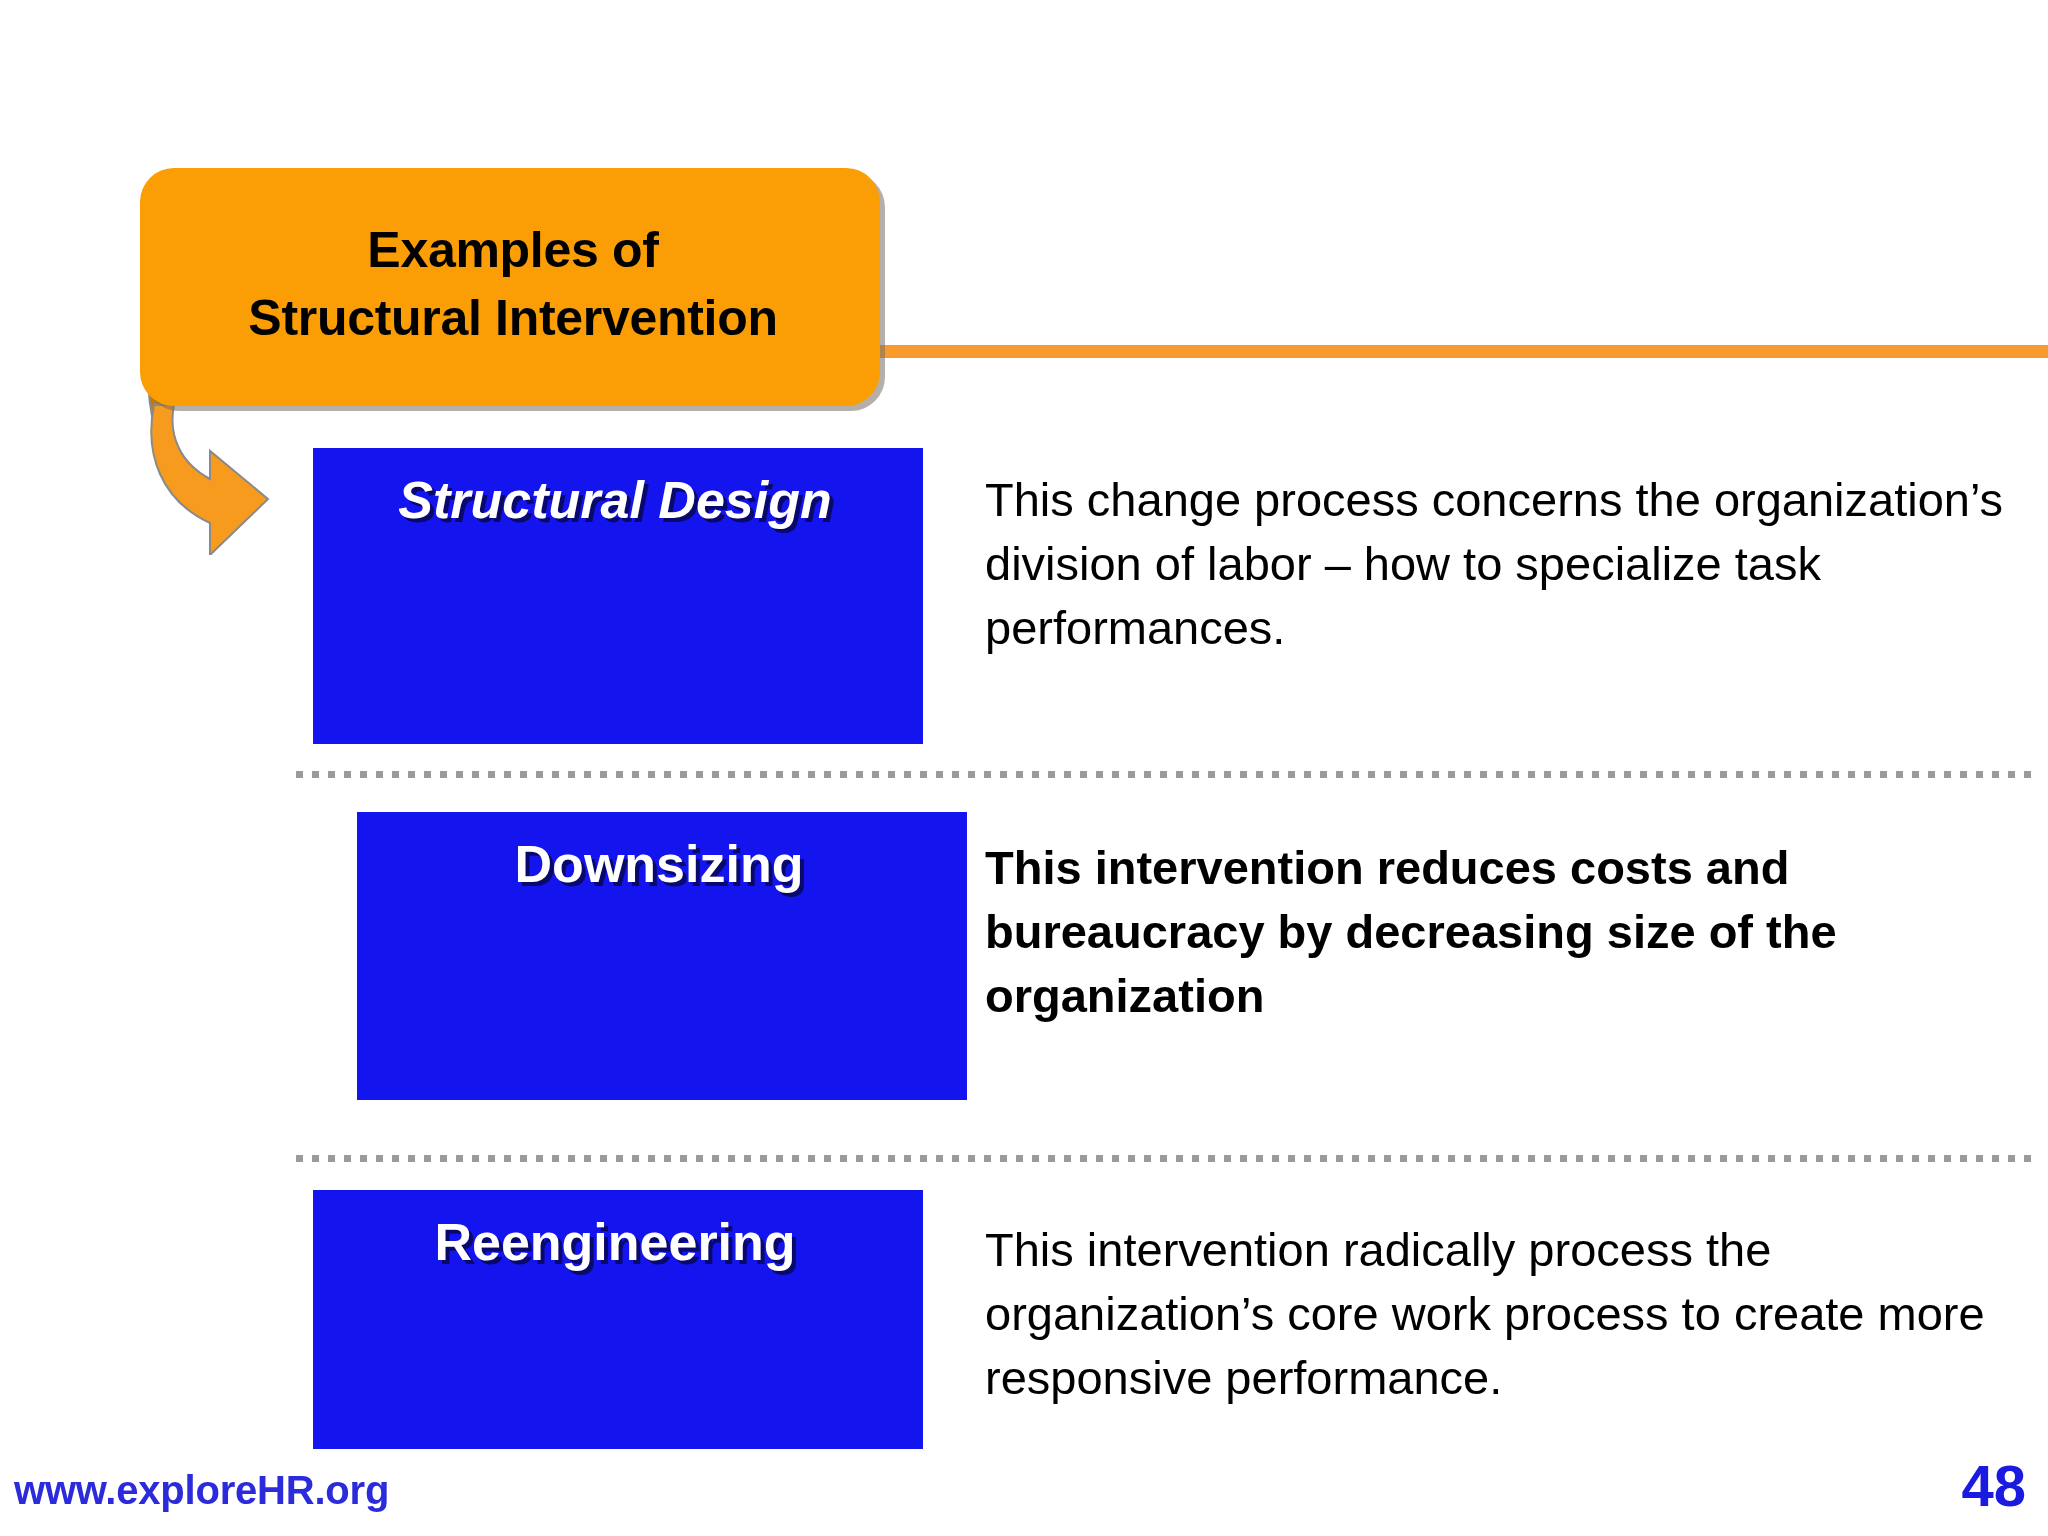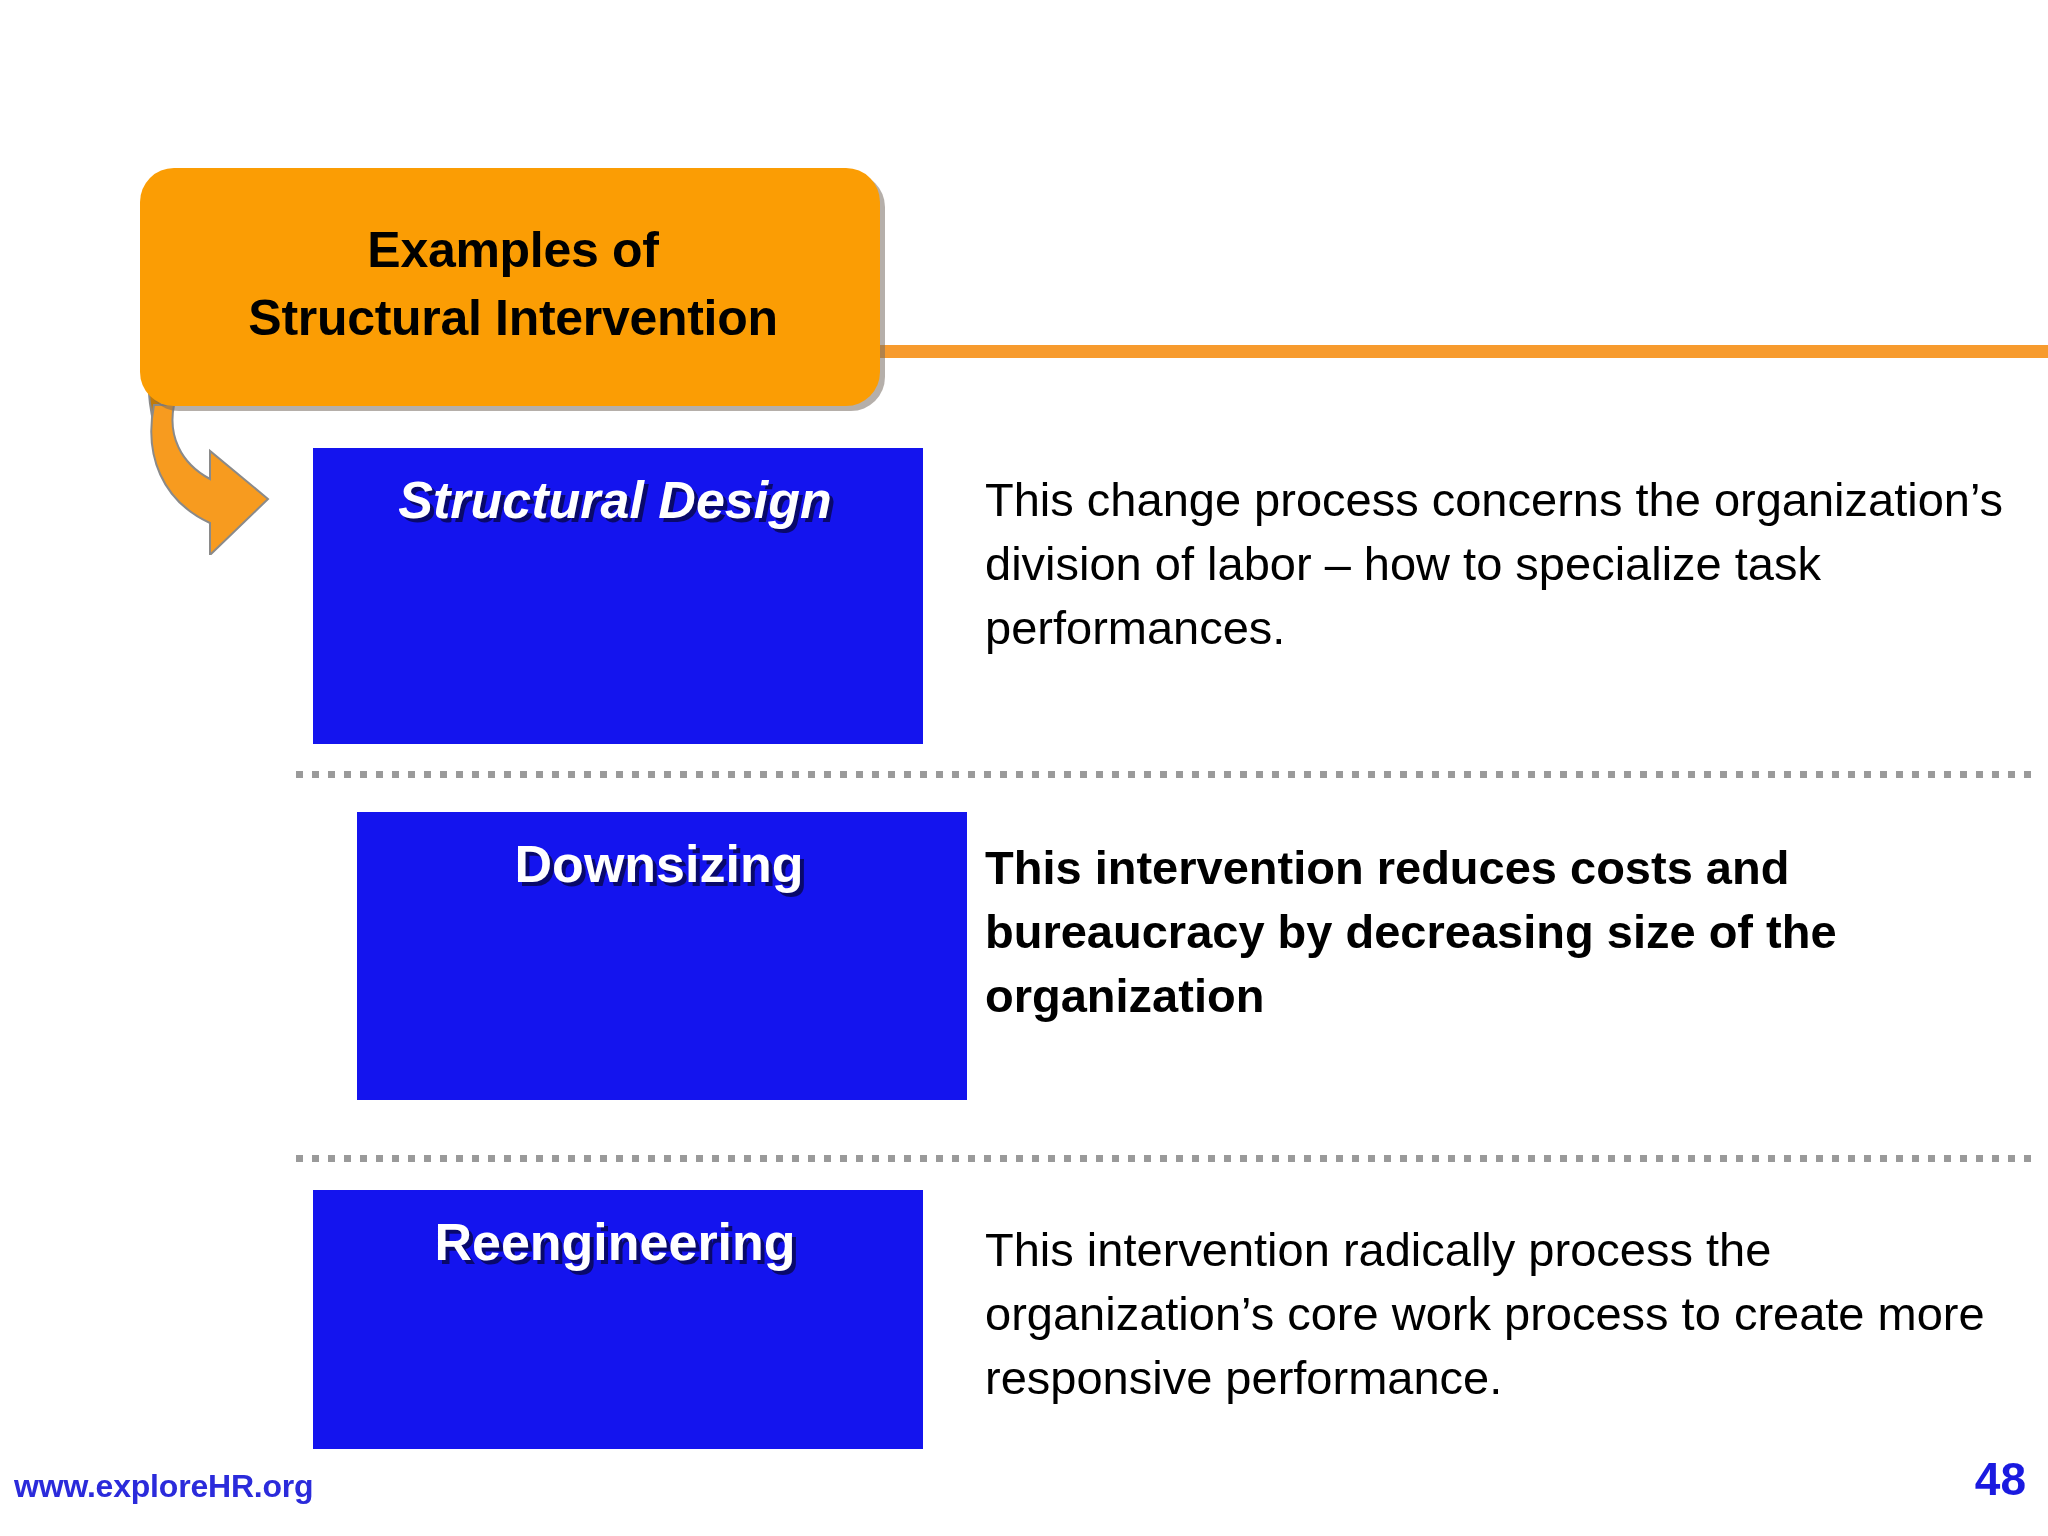--- a/index.html
+++ b/index.html
@@ -137,31 +137,31 @@
   .sep-1 { top: 771px; }
   .sep-2 { top: 1155px; }
 
   
   .footer-url {
     position: absolute;
     left: 14px;
     top: 1468px;
     color: #2B2BDB;
     font-weight: bold;
-    font-size: 32px;
+    font-size: 40px;
     letter-spacing: -0.2px;
     white-space: nowrap;
   }
   .page-number {
     position: absolute;
     right: 22px;
     top: 1452px;
     color: #1A1AE0;
     font-weight: bold;
-    font-size: 46px;
+    font-size: 58px;
   }
 </style>
 </head>
 <body>
 
 <div id="slide">
 
   <div class="title-rule"></div>
 
   <svg class="curved-arrow" viewBox="0 0 290 300" xmlns="http://www.w3.org/2000/svg">

